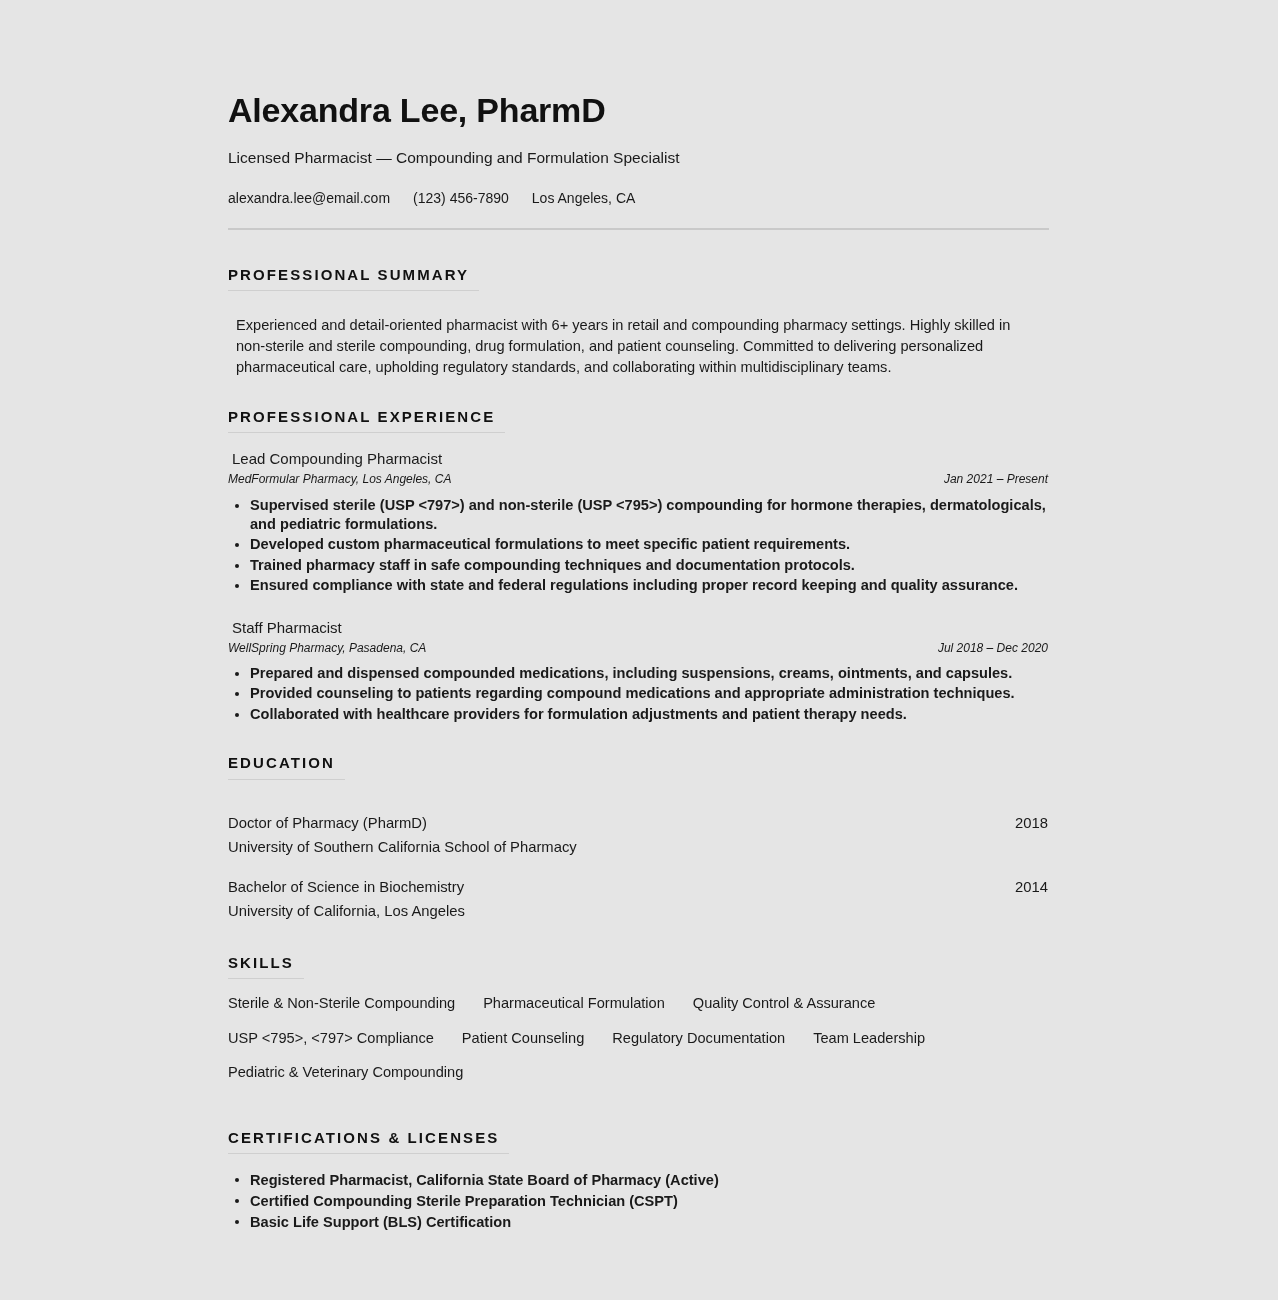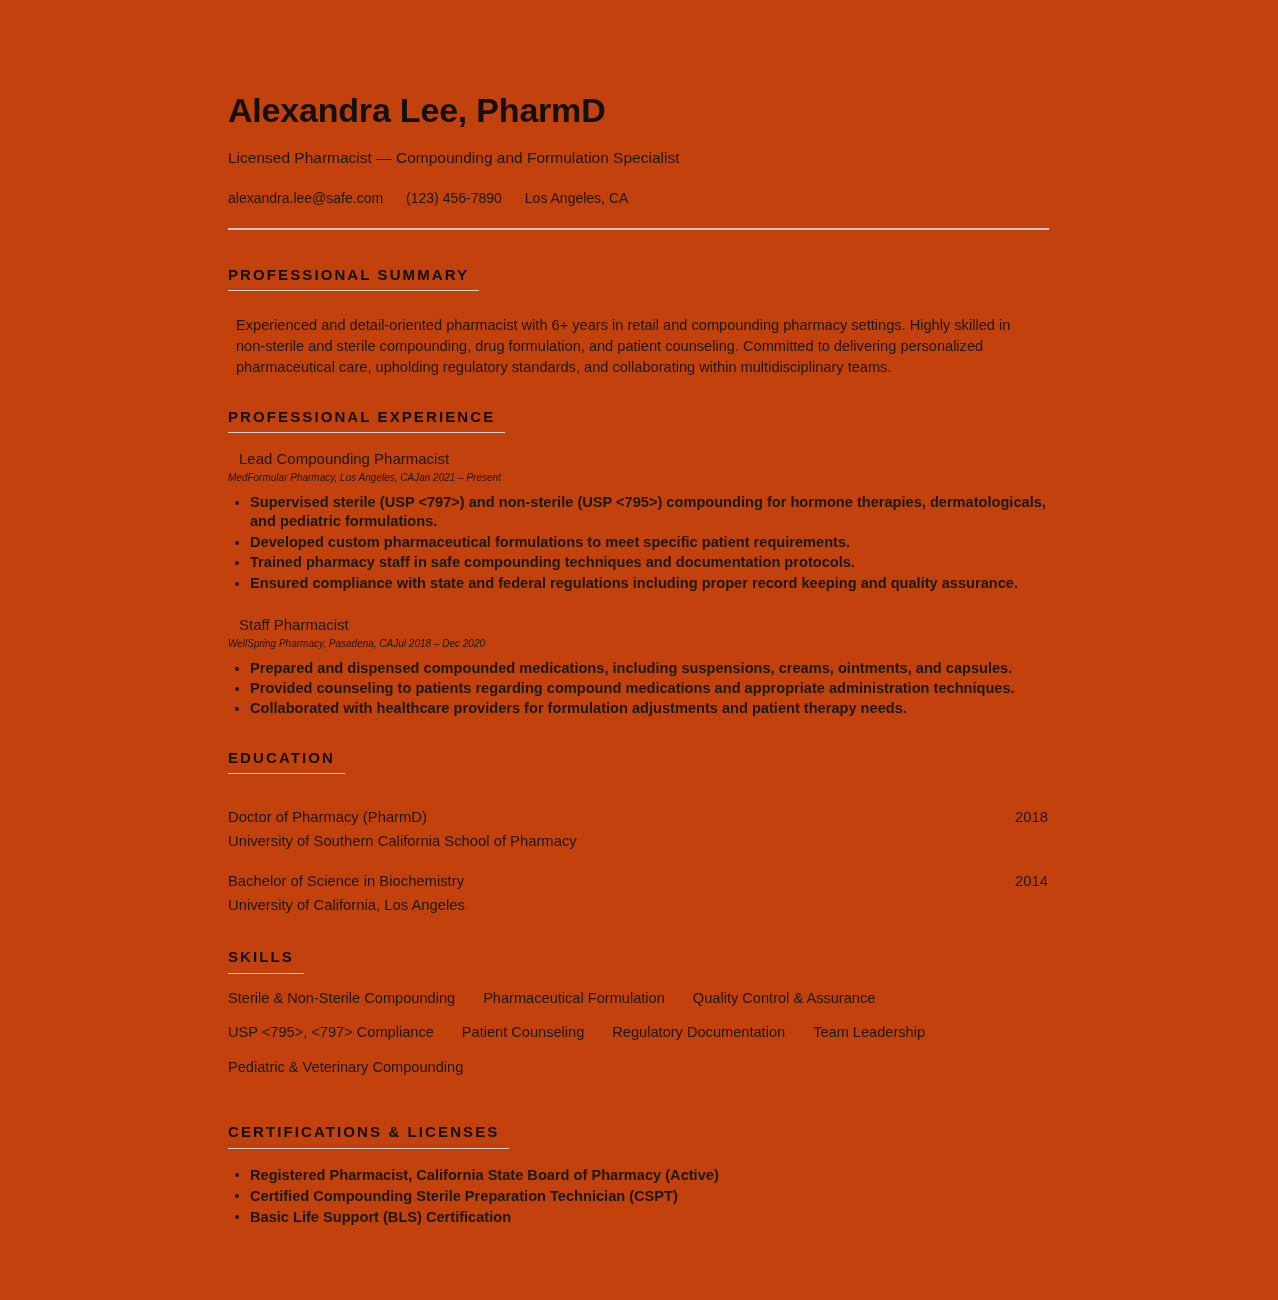--- a/index.html
+++ b/index.html
@@ -11,21 +11,21 @@
   body {
     width: 1278px;
     height: 1300px;
     font-family: "Liberation Sans", sans-serif;
     color: #1a1a1a;
     -webkit-font-smoothing: antialiased;
   }
   .page {
     width: 1278px;
     height: 1300px;
-    background: #c2410c;
+    background: #e5e5e5;
     box-sizing: border-box;
     padding: 92px 230px 0 228px;
     position: relative;
   }
   .content {
     width: 820px;
   }
 
   
   .name {
@@ -85,26 +85,27 @@
   }
 
   
   .job { margin-bottom: 22px; }
   .job:last-child { margin-bottom: 0; }
   .job-title {
     font-size: 15px;
     font-weight: normal;
     line-height: 1.35;
     color: #1a1a1a;
-    margin: 0 0 2px 11px;
+    margin: 0 0 2px 4px;
   }
   .job-meta {
     display: flex;
+    justify-content: space-between;
     align-items: baseline;
-    font-size: 10px;
+    font-size: 12px;
     line-height: 1.35;
     margin: 0 0 8px 0;
   }
   .job-org { font-style: italic; color: #1a1a1a; }
   .job-dates { font-style: italic; color: #1a1a1a; white-space: nowrap; text-align: right; }
 
   ul.bullets {
     list-style: none;
     margin: 0;
     padding: 0;
@@ -171,21 +172,21 @@
 </head>
 <body>
 
 <div class="page">
   <div class="content">
 
     <div>
       <h1 class="name">Alexandra Lee, PharmD</h1>
       <div class="subtitle">Licensed Pharmacist — Compounding and Formulation Specialist</div>
       <div class="contact-line">
-        <span class="contact-item">alexandra.lee@safe.com</span>
+        <span class="contact-item">alexandra.lee@email.com</span>
         <span class="contact-item">(123) 456-7890</span>
         <span class="contact-item">Los Angeles, CA</span>
       </div>
       <hr class="header-rule">
     </div>
 
     <div class="section">
       <div class="section-heading">PROFESSIONAL SUMMARY</div>
       <p class="summary-text">Experienced and detail-oriented pharmacist with 6+ years in retail and compounding pharmacy settings. Highly skilled in non-sterile and sterile compounding, drug formulation, and patient counseling. Committed to delivering personalized pharmaceutical care, upholding regulatory standards, and collaborating within multidisciplinary teams.</p>
     </div>

